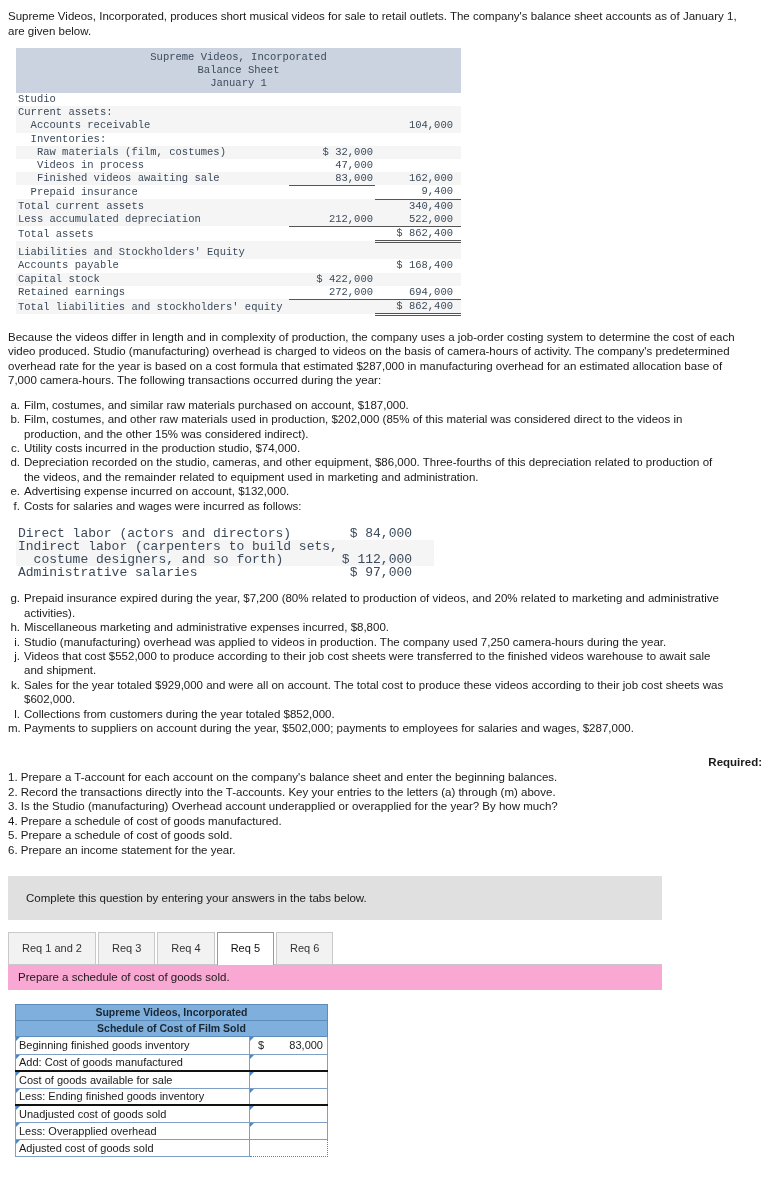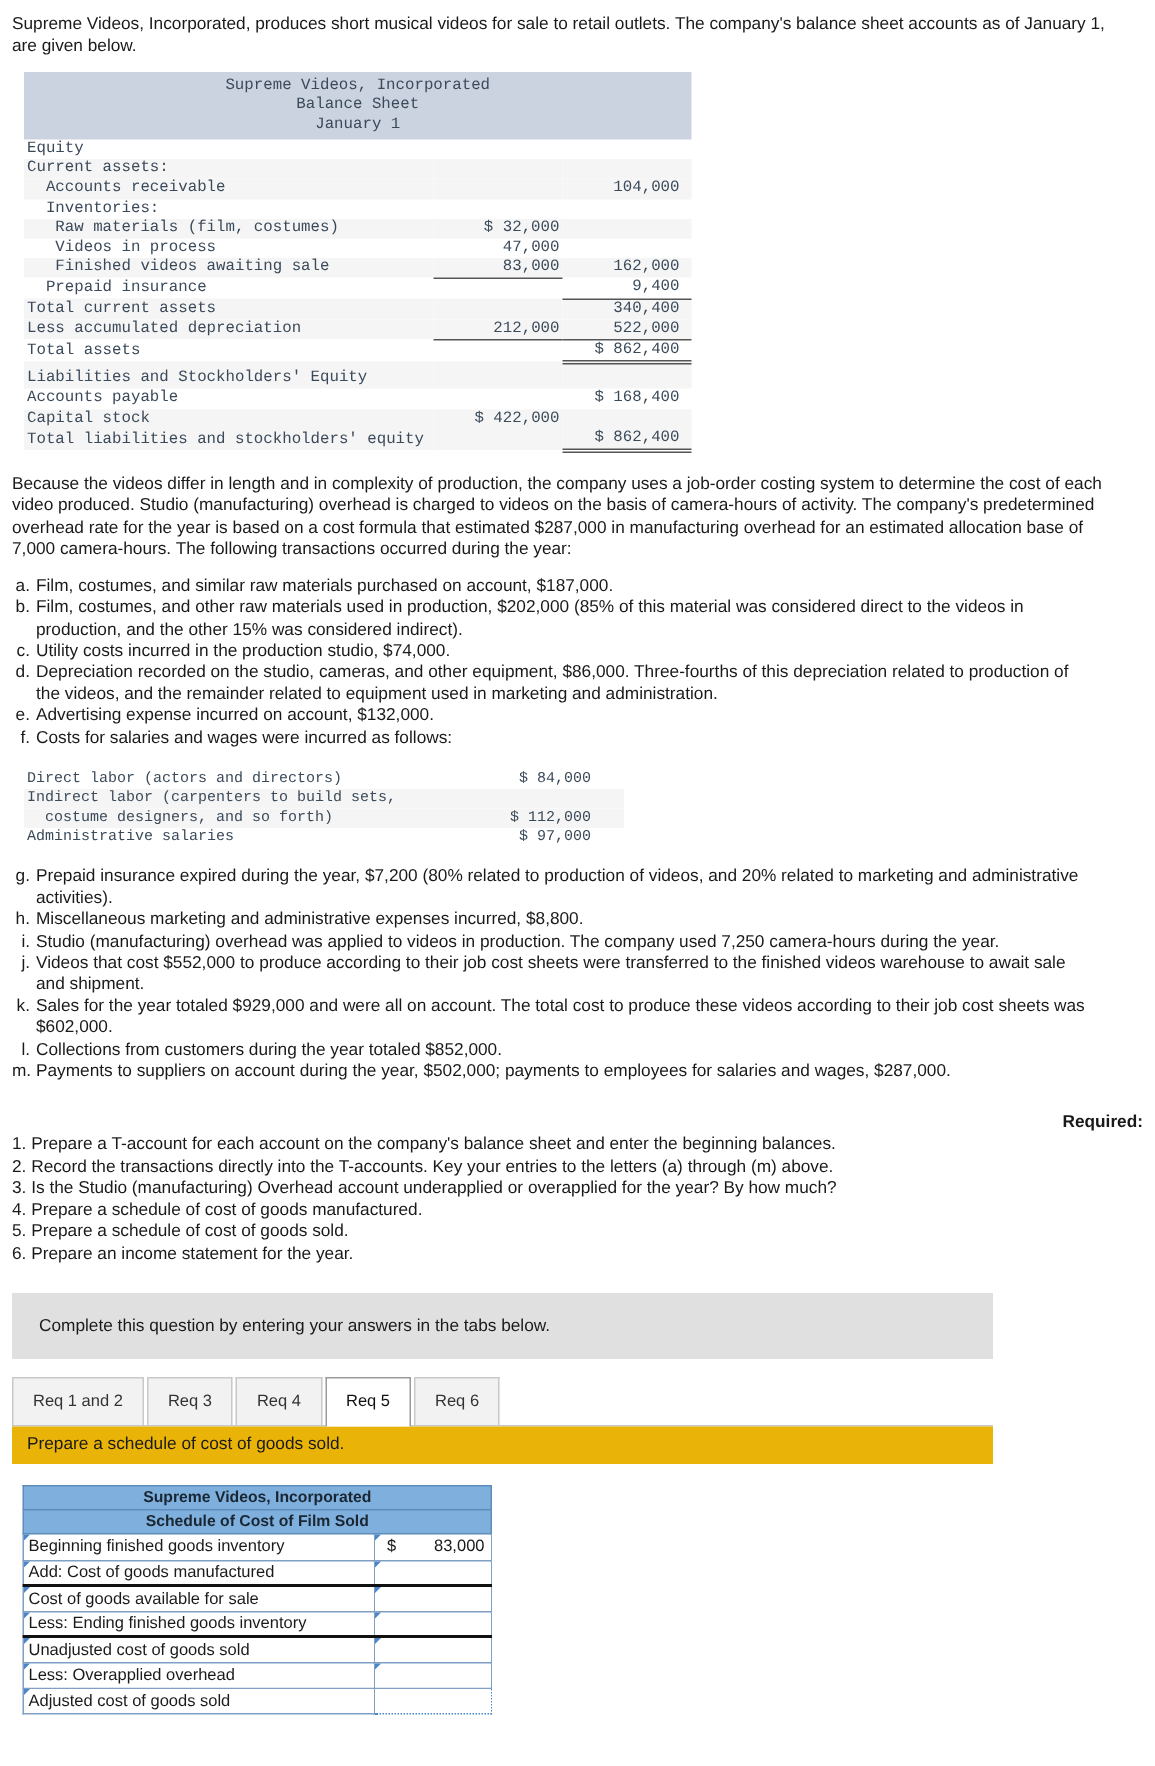--- a/index.html
+++ b/index.html
@@ -76,21 +76,21 @@
     flex: 0 0 16px;
     text-align: right;
     padding-right: 4px;
   }
   .item .txt { flex: 1 1 auto; max-width: 700px; }
 
   
   .sal-wrap { margin: 14px 0 12px 0; }
   .sal-table {
     font-family: "Liberation Mono", "DejaVu Sans Mono", monospace;
-    font-size: 10px;
+    font-size: 13px;
     line-height: 13.1px;
     color: #3b4a5a;
     border-collapse: collapse;
     width: 400px;
     margin-left: 8px;
   }
   .sal-table td { padding: 0 2px; white-space: pre; }
   .sal-table tr.alt { background: #f5f5f5; }
   .sal-table td.snum { text-align: right; width: 120px; padding-right: 22px; }
 
@@ -141,21 +141,21 @@
   .tab.active {
     background: #ffffff;
     border-color: #9a9a9a;
     position: relative;
     top: 1px;
     height: 33px;
     color: #111;
   }
 
   .subbanner {
-    background: #eab308;
+    background: #f9a8d4;
     height: 25px;
     display: flex;
     align-items: center;
     padding-left: 10px;
     font-size: 11.5px;
     color: #1a1a1a;
     width: 654px;
   }
 
   
@@ -216,21 +216,21 @@
 
   <div class="bs-head">
     <div>Supreme Videos, Incorporated</div>
     <div>Balance Sheet</div>
     <div>January 1</div>
   </div>
 
   <table class="mono-table">
     <tbody>
       <tr>
-          <td class="lbl">Equity</td>
+          <td class="lbl">Studio</td>
           <td class="num"></td>
           <td class="num2"></td>
         </tr>
       <tr class="alt">
           <td class="lbl">Current assets:</td>
           <td class="num"></td>
           <td class="num2"></td>
         </tr>
       <tr class="alt">
           <td class="lbl">  Accounts receivable</td>
@@ -289,20 +289,25 @@
         </tr>
       <tr>
           <td class="lbl">Accounts payable</td>
           <td class="num"></td>
           <td class="num2">$ 168,400</td>
         </tr>
       <tr class="alt">
           <td class="lbl">Capital stock</td>
           <td class="num">$ 422,000</td>
           <td class="num2"></td>
+        </tr>
+      <tr>
+          <td class="lbl">Retained earnings</td>
+          <td class="num u-single">272,000</td>
+          <td class="num2 u-single">694,000</td>
         </tr>
       <tr class="alt">
           <td class="lbl">Total liabilities and stockholders' equity</td>
           <td class="num"></td>
           <td class="num2 u-double">$ 862,400</td>
         </tr>
     </tbody>
   </table>
 
   <div class="intro" style="margin-top:14px;">Because the videos differ in length and in complexity of production, the company uses a job-order costing system to determine the cost of each video produced. Studio (manufacturing) overhead is charged to videos on the basis of camera-hours of activity. The company's predetermined overhead rate for the year is based on a cost formula that estimated $287,000 in manufacturing overhead for an estimated allocation base of 7,000 camera-hours. The following transactions occurred during the year:</div>

